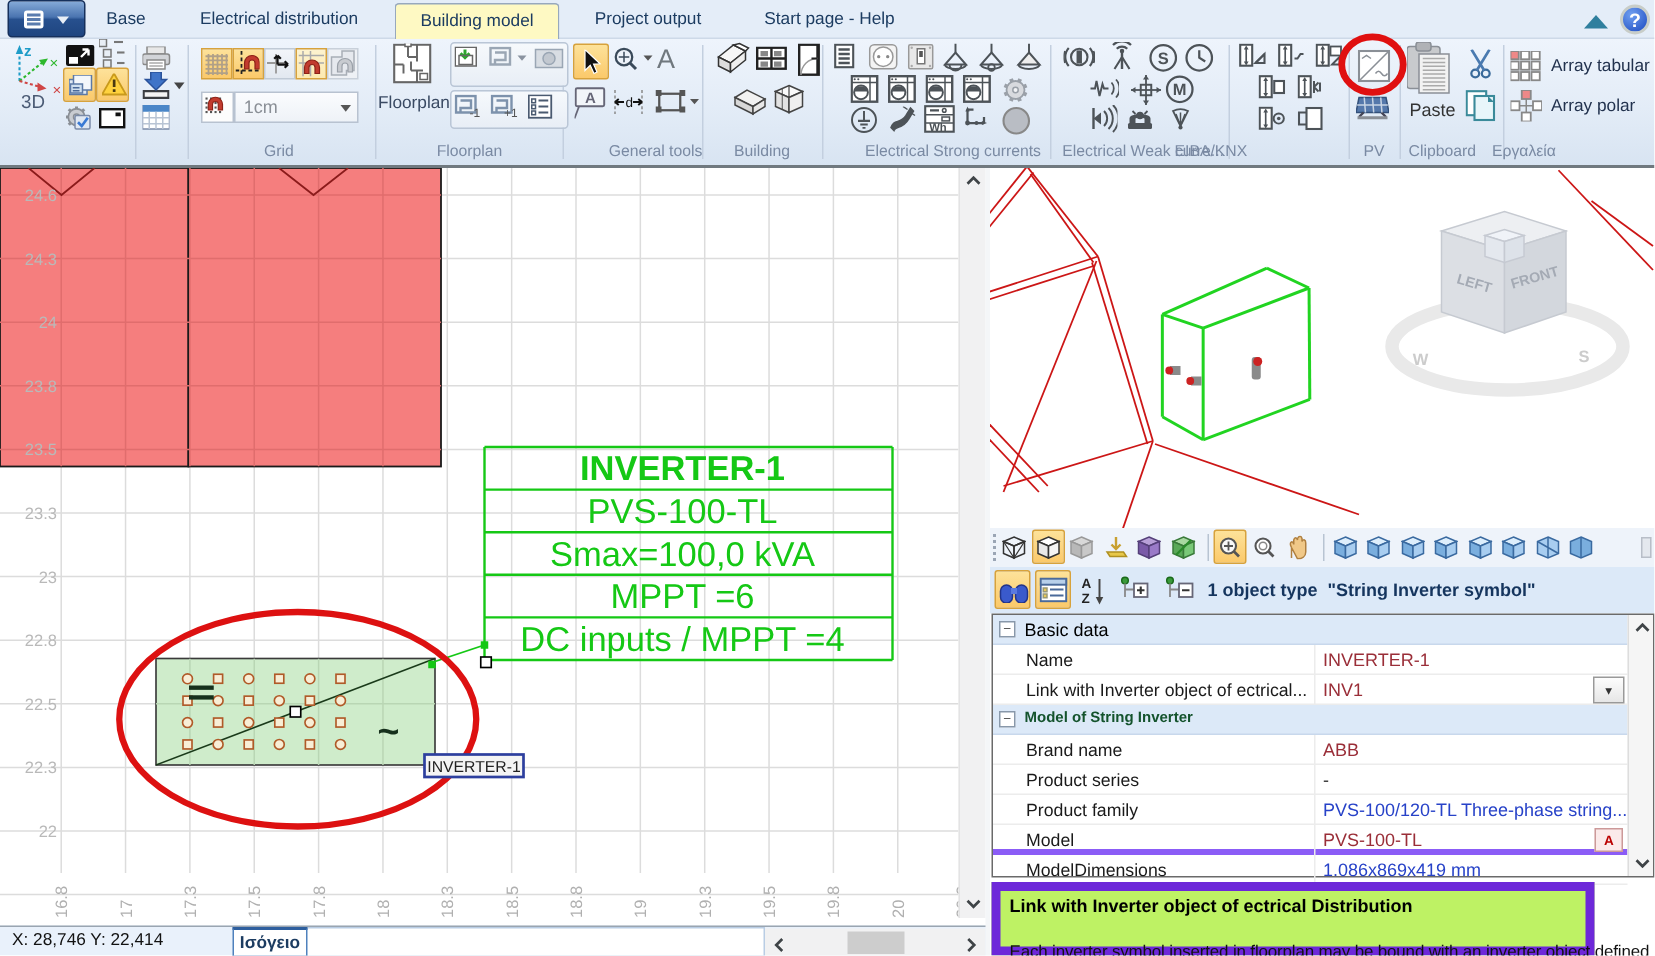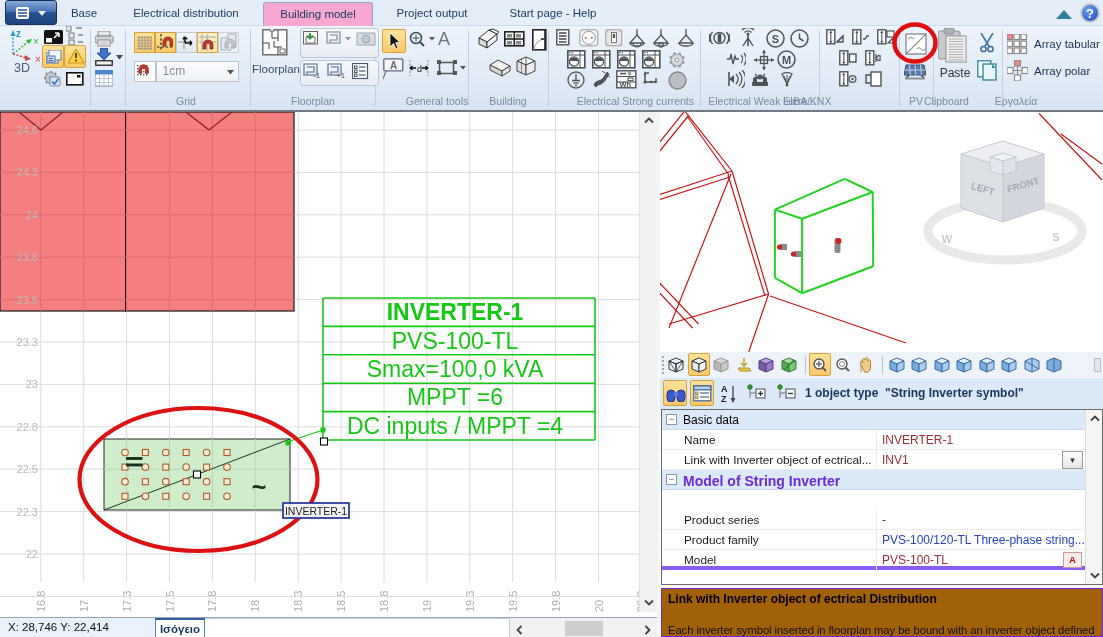--- a/index.html
+++ b/index.html
@@ -7,21 +7,21 @@
 <div class="abs" style="left:0;top:0;width:1103px;height:26px;background:#e4edf8;border-bottom:1px solid #cdd9e8"></div>
 <div class="abs" style="left:5px;top:0;width:52px;height:25px;background:linear-gradient(#85aad8 0%,#4a74b0 45%,#27508e 52%,#1f4580);border-radius:3px;border:1px solid #16305c">
 <div class="abs" style="left:10px;top:6px;width:13px;height:12px;background:#fff;border-radius:2px"></div>
 <div class="abs" style="left:12px;top:8px;width:9px;height:1.5px;background:#5a7cae"></div>
 <div class="abs" style="left:12px;top:11px;width:9px;height:1.5px;background:#5a7cae"></div>
 <div class="abs" style="left:12px;top:14px;width:9px;height:1.5px;background:#5a7cae"></div>
 <div class="abs" style="left:32px;top:10px;width:0;height:0;border-left:4.5px solid transparent;border-right:4.5px solid transparent;border-top:5px solid #e8eef6"></div>
 </div>
 <div class="abs" style="left:34px;top:2px;width:100px;height:24px;text-align:center;line-height:22px;font-size:11.5px;color:#1c3c61">Base</div>
 <div class="abs" style="left:116px;top:2px;width:140px;height:24px;text-align:center;line-height:22px;font-size:11.5px;color:#1c3c61">Electrical distribution</div>
-<div class="abs" style="left:263px;top:2px;width:110px;height:24px;background:#f9a8d4;border:1px solid #97a8bd;border-bottom:none;border-radius:3px 3px 0 0;text-align:center;line-height:22px;font-size:11.5px;color:#1c3c61">Building model</div>
+<div class="abs" style="left:263px;top:2px;width:110px;height:24px;background:#fef9c3;border:1px solid #97a8bd;border-bottom:none;border-radius:3px 3px 0 0;text-align:center;line-height:22px;font-size:11.5px;color:#1c3c61">Building model</div>
 <div class="abs" style="left:377px;top:2px;width:110px;height:24px;text-align:center;line-height:22px;font-size:11.5px;color:#1c3c61">Project output</div>
 <div class="abs" style="left:493px;top:2px;width:120px;height:24px;text-align:center;line-height:22px;font-size:11.5px;color:#1c3c61">Start page - Help</div>
 <div class="abs" style="left:1056px;top:10px;width:0;height:0;border-left:8px solid transparent;border-right:8px solid transparent;border-bottom:9px solid #2f7f9e"></div>
 <div class="abs" style="left:1080px;top:3px;width:20px;height:20px;border-radius:50%;background:radial-gradient(circle at 35% 30%,#6f9ff0,#1b49c0);border:2px solid #c8cdc8;color:#fff;font-weight:bold;font-size:13px;text-align:center;line-height:17px">?</div>
 <div class="abs" style="left:0;top:26px;width:1103px;height:84px;background:linear-gradient(#eef4fc,#e3ecf7 55%,#d8e4f2)"></div>
 <div class="abs" style="left:0;top:110px;width:1103px;height:2px;background:#70797f"></div>
 <div class="abs" style="left:90px;top:30px;width:1px;height:76px;background:#c3cfdf"></div>
 <div class="abs" style="left:125px;top:30px;width:1px;height:76px;background:#c3cfdf"></div>
 <div class="abs" style="left:250px;top:30px;width:1px;height:76px;background:#c3cfdf"></div>
 <div class="abs" style="left:375px;top:30px;width:1px;height:76px;background:#c3cfdf"></div>
@@ -33,21 +33,21 @@
 <div class="abs" style="left:933px;top:30px;width:1px;height:76px;background:#c3cfdf"></div>
 <div class="abs" style="left:1002px;top:30px;width:1px;height:76px;background:#c3cfdf"></div>
 <div class="abs" style="left:116px;top:95px;width:140px;text-align:center;font-size:10.5px;color:#7a8aa3">Grid</div>
 <div class="abs" style="left:243px;top:95px;width:140px;text-align:center;font-size:10.5px;color:#7a8aa3">Floorplan</div>
 <div class="abs" style="left:367px;top:95px;width:140px;text-align:center;font-size:10.5px;color:#7a8aa3">General tools</div>
 <div class="abs" style="left:438px;top:95px;width:140px;text-align:center;font-size:10.5px;color:#7a8aa3">Building</div>
 <div class="abs" style="left:554px;top:95px;width:140px;text-align:right;font-size:10.5px;color:#7a8aa3">Electrical Strong currents</div>
 <div class="abs" style="left:676px;top:95px;width:140px;text-align:right;font-size:10.5px;color:#7a8aa3">Electrical Weak curre...</div>
 <div class="abs" style="left:783px;top:95px;width:140px;text-align:left;font-size:10.5px;color:#7a8aa3">EIBA/KNX</div>
 <div class="abs" style="left:846px;top:95px;width:140px;text-align:center;font-size:10.5px;color:#7a8aa3">PV</div>
-<div class="abs" style="left:924px;top:95px;width:140px;text-align:left;font-size:10.5px;color:#7a8aa3">Clipboard</div>
+<div class="abs" style="left:844px;top:95px;width:140px;text-align:right;font-size:10.5px;color:#7a8aa3">Clipboard</div>
 <div class="abs" style="left:946px;top:95px;width:140px;text-align:center;font-size:10.5px;color:#7a8aa3">Εργαλεία</div>
 <div class="abs" style="left:0;top:0;width:1103px;height:112px">
     <svg class="abs" style="left:5px;top:28px" width="38" height="36" viewBox="0 0 38 36">
       <path d="M8,26 L8,6" stroke="#1e9cc8" stroke-width="1.4" stroke-dasharray="2,1.6"></path>
       <polygon points="8,2 5.5,8 10.5,8" fill="#1e9cc8"></polygon>
       <text x="11" y="9" font-size="10" fill="#1e9cc8" text-anchor="start" font-weight="bold">z</text>
       <path d="M8,26 L24,13" stroke="#2db82d" stroke-width="1.4" stroke-dasharray="2,1.6"></path>
       <polygon points="27,11 21,12 24,16" fill="#2db82d"></polygon>
       <path d="M8,26 L22,30" stroke="#d04545" stroke-width="1.4" stroke-dasharray="2,1.6"></path>
       <polygon points="26,31 20,27 20,33" fill="#d04545"></polygon>
@@ -948,42 +948,52 @@
 <div class="abs" style="left:220px;top:3px;font-size:12px;color:#9a2e38;white-space:nowrap">INVERTER-1</div>
     </div>
     <div class="abs" style="left:0;top:40px;width:423px;height:20px;border-bottom:1px solid #ececec">
 <div class="abs" style="left:22px;top:3px;font-size:11.8px;color:#1a1a1a;width:190px;white-space:nowrap;overflow:hidden;text-overflow:ellipsis">Link with Inverter object of ectrical...</div>
 <div class="abs" style="left:214px;top:0;width:1px;height:20px;background:#ececec"></div>
 <div class="abs" style="left:220px;top:3px;font-size:12px;color:#9a2e38;white-space:nowrap">INV1</div>
       <div class="abs" style="left:400px;top:1px;width:21px;height:18px;background:linear-gradient(#fdfdfd,#e6e6e6);border:1px solid #999;text-align:center;line-height:16px;font-size:9px;color:#333">▾</div>
     </div>
     <div class="abs" style="left:0;top:60px;width:423px;height:20px;background:#dce9f8;border-bottom:1px solid #c8d8ec">
 <div class="abs" style="left:4px;top:4px;width:11px;height:11px;background:#fff;border:1px solid #8898aa;font-size:9px;line-height:9px;text-align:center;color:#555">−</div>
-<div class="abs" style="left:21px;top:3px;font-size:14px;font-weight:bold;color:#6d28d9">Model of String Inverter</div>
+<div class="abs" style="left:21px;top:3px;font-size:10px;font-weight:bold;color:#14532d">Model of String Inverter</div>
+    </div>
+    <div class="abs" style="left:0;top:80px;width:423px;height:20px;border-bottom:1px solid #ececec">
+<div class="abs" style="left:22px;top:3px;font-size:11.8px;color:#1a1a1a;width:190px;white-space:nowrap;overflow:hidden;text-overflow:ellipsis">Brand name</div>
+<div class="abs" style="left:214px;top:0;width:1px;height:20px;background:#ececec"></div>
+<div class="abs" style="left:220px;top:3px;font-size:12px;color:#9a2e38;white-space:nowrap">ABB</div>
     </div>
     <div class="abs" style="left:0;top:100px;width:423px;height:20px;border-bottom:1px solid #ececec">
 <div class="abs" style="left:22px;top:3px;font-size:11.8px;color:#1a1a1a;width:190px;white-space:nowrap;overflow:hidden;text-overflow:ellipsis">Product series</div>
 <div class="abs" style="left:214px;top:0;width:1px;height:20px;background:#ececec"></div>
 <div class="abs" style="left:220px;top:3px;font-size:12px;color:#333;white-space:nowrap">-</div>
     </div>
     <div class="abs" style="left:0;top:120px;width:423px;height:20px;border-bottom:1px solid #ececec">
 <div class="abs" style="left:22px;top:3px;font-size:11.8px;color:#1a1a1a;width:190px;white-space:nowrap;overflow:hidden;text-overflow:ellipsis">Product family</div>
 <div class="abs" style="left:214px;top:0;width:1px;height:20px;background:#ececec"></div>
 <div class="abs" style="left:220px;top:3px;font-size:12px;color:#2742c8;white-space:nowrap">PVS-100/120-TL Three-phase string...</div>
     </div>
     <div class="abs" style="left:0;top:140px;width:423px;height:20px;border-bottom:4px solid #8b5cf6">
 <div class="abs" style="left:22px;top:3px;font-size:11.8px;color:#1a1a1a;width:190px;white-space:nowrap;overflow:hidden;text-overflow:ellipsis">Model</div>
 <div class="abs" style="left:214px;top:0;width:1px;height:20px;background:#ececec"></div>
 <div class="abs" style="left:220px;top:3px;font-size:12px;color:#9a2e38;white-space:nowrap">PVS-100-TL</div>
       <div class="abs" style="left:401px;top:2px;width:19px;height:16px;background:#fbeaea;border:1px solid #c99;text-align:center;line-height:14px;font-size:9px;color:#b00;font-weight:bold">A</div>
     </div>
+    <div class="abs" style="left:0;top:160px;width:423px;height:20px;border-bottom:1px solid #ececec">
+<div class="abs" style="left:22px;top:3px;font-size:11.8px;color:#1a1a1a;width:190px;white-space:nowrap;overflow:hidden;text-overflow:ellipsis">ModelDimensions</div>
+<div class="abs" style="left:214px;top:0;width:1px;height:20px;background:#ececec"></div>
+<div class="abs" style="left:220px;top:3px;font-size:12px;color:#2742c8;white-space:nowrap">1.086x869x419 mm</div>
+    </div>
     <div class="abs" style="left:423px;top:0;width:17px;height:174px;background:#f5f5f5;border-left:1px solid #ddd">
 <svg class="abs" style="left:4px;top:5px" width="10" height="7" viewBox="0 0 10 7">
         <polyline points="1,5.5 5,1.5 9,5.5" fill="none" stroke="#3f4447" stroke-width="1.8"></polyline>
       </svg>
 <svg class="abs" style="left:4px;top:162px" width="10" height="7" viewBox="0 0 10 7">
         <polyline points="1,1.5 5,5.5 9,1.5" fill="none" stroke="#3f4447" stroke-width="1.8"></polyline>
       </svg>
 </div>
   </div>
-<div class="abs" style="left:661px;top:588px;width:442px;height:49px;background:#a16207;border:1px solid #6d28d9;padding:2px 6px">
+<div class="abs" style="left:661px;top:588px;width:402px;height:49px;background:#bef264;border:6px solid #6d28d9;padding:2px 6px">
 <div style="font-size:12px;font-weight:bold;color:#000;margin-top:1px">Link with Inverter object of ectrical Distribution</div>
 <div style="font-size:11.3px;color:#111;margin-top:18px;line-height:13.5px;white-space:nowrap;letter-spacing:-0.1px">Each inverter symbol inserted in floorplan may be bound with an inverter object defined<br>in Electrical installation model</div>
 </div>
 </body></html>

